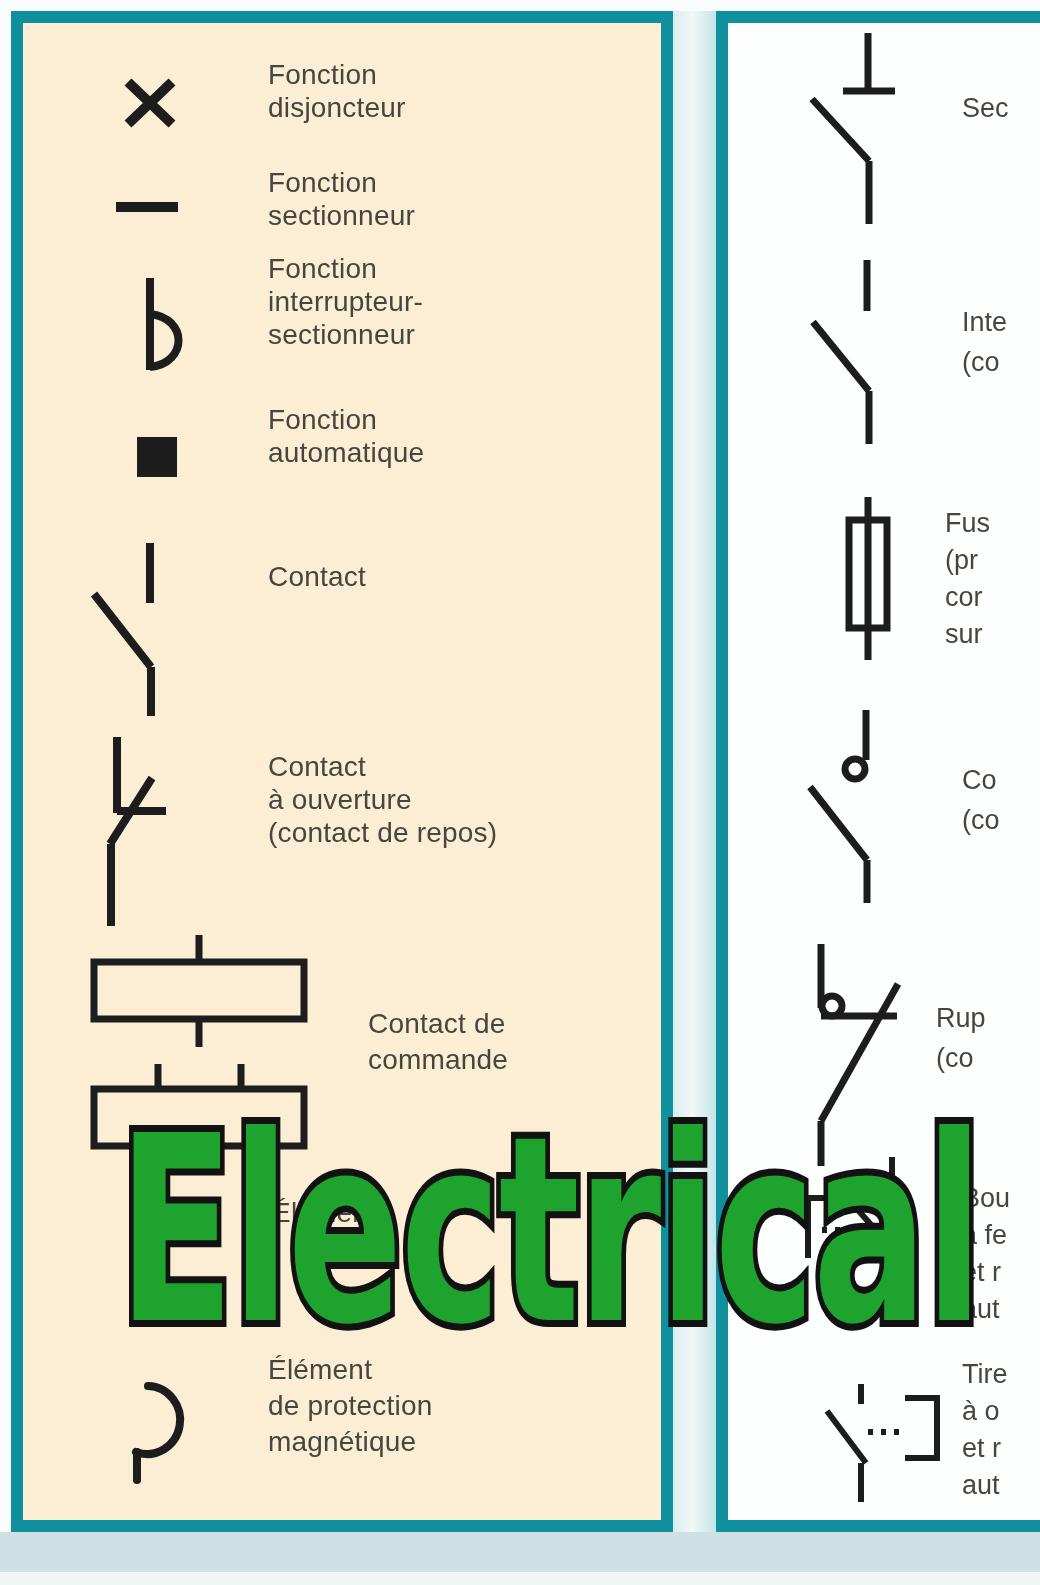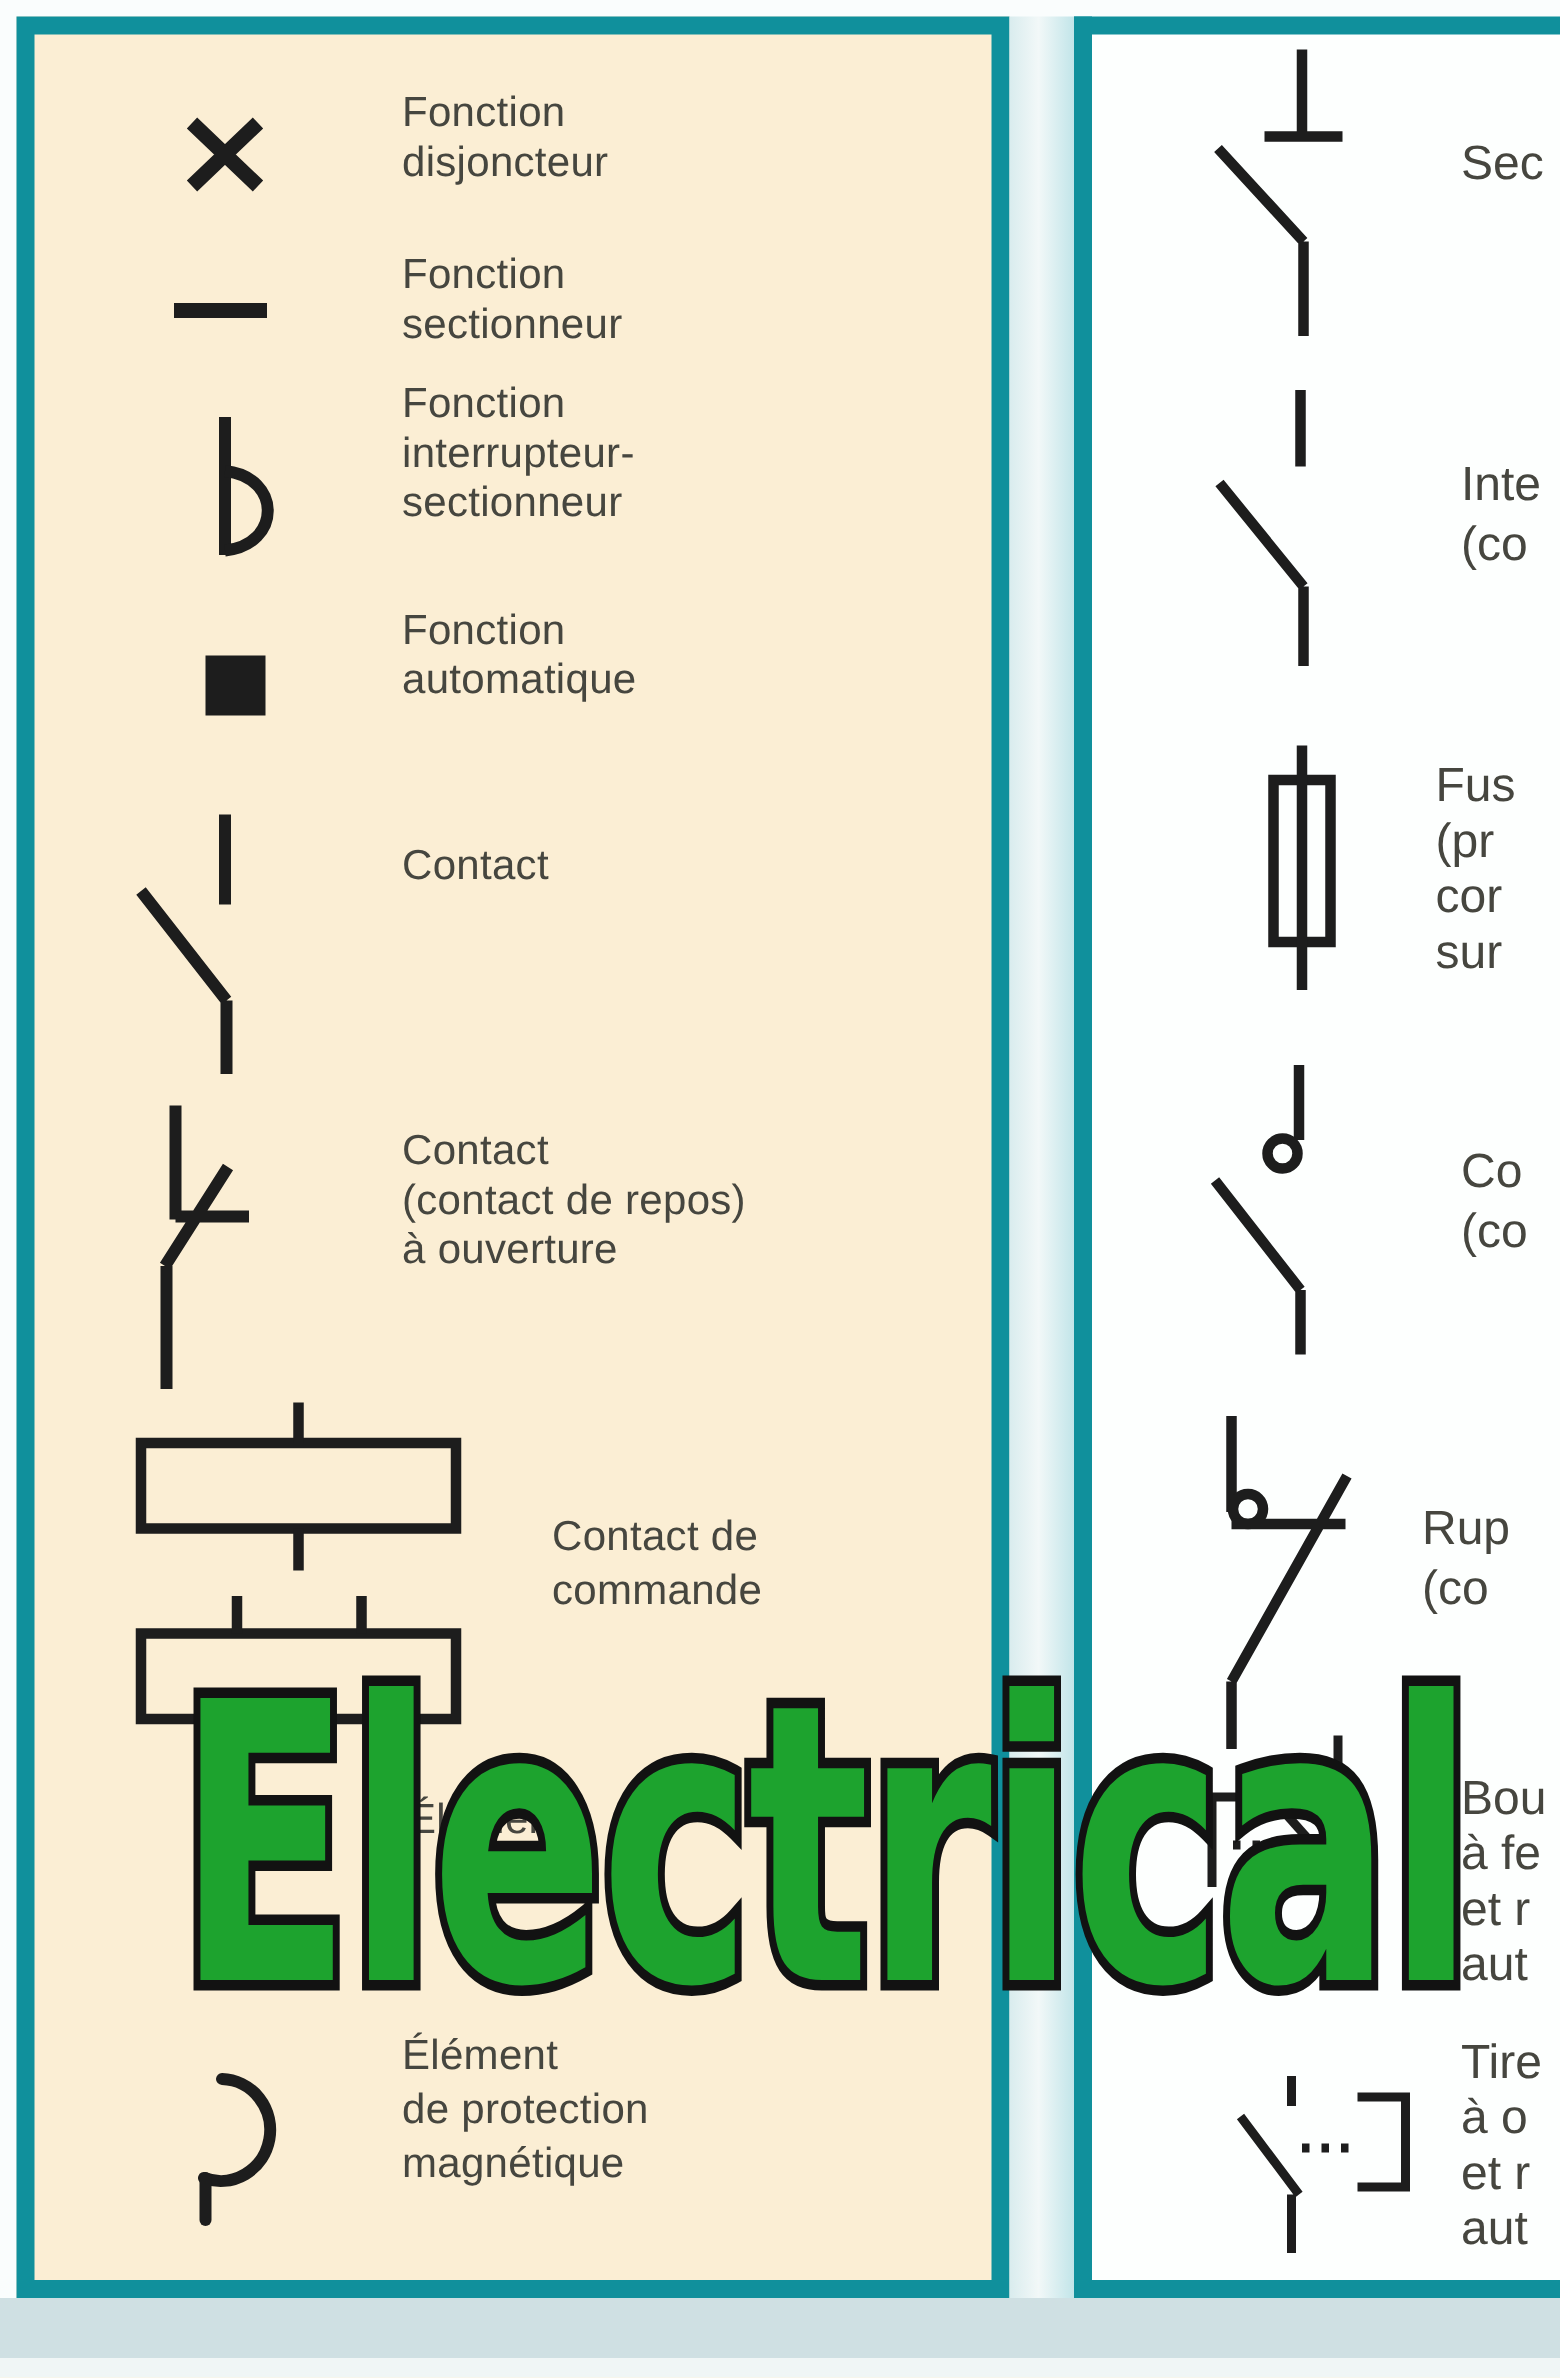--- a/index.html
+++ b/index.html
@@ -9,21 +9,21 @@
   #left-panel{left:11px;top:11px;width:662px;height:1521px;
       background:#fbeed4;border:12px solid #10909c;}
   #right-panel{left:716px;top:11px;width:340px;height:1521px;
       background:#fdfffe;border:12px solid #10909c;border-right:none;}
   #panel-gap{position:absolute;left:673px;top:11px;width:43px;height:1521px;
       background:linear-gradient(90deg,#d9ecee 0%,#f2f8f8 45%,#c2e5e9 100%);}
   #bottom-strip{position:absolute;left:0;top:1532px;width:1040px;height:40px;background:#cfe0e3;}
   #bottom-edge{position:absolute;left:0;top:1572px;width:1040px;height:13px;background:#f0f6f6;}
   .lbl{position:absolute;color:#46463f;font-weight:normal;z-index:2;white-space:nowrap;}
   .lbl-l{font-size:28px;line-height:33px;letter-spacing:.2px;}
-  .lbl-r{font-size:32px;line-height:37px;margin-left:12px;}
+  .lbl-r{font-size:27px;line-height:37px;}
   .lbl span{display:block;}
   #symbol-layer{position:absolute;left:0;top:0;z-index:3;pointer-events:none;}
   .title-wrap{position:absolute;left:118px;top:1102px;z-index:6;
       transform:scaleX(0.66);transform-origin:0 0;
       font-family:"DejaVu Sans","Liberation Sans",sans-serif;
       font-weight:bold;font-size:258px;line-height:1;letter-spacing:-4px;white-space:nowrap;}
   .title-wrap span{position:absolute;left:0;top:0;}
   .t-back{color:#121212;-webkit-text-stroke:14px #121212;text-shadow:0 0 5px rgba(10,10,10,.45);}
   .t-front{color:#1da32e;}
 </style>
@@ -51,22 +51,22 @@
 </div>
 <div class="lbl lbl-l" style="left:268px;top:403px">
   <span>Fonction</span>
     <span>automatique</span>
 </div>
 <div class="lbl lbl-l" style="left:268px;top:560px">
   <span>Contact</span>
 </div>
 <div class="lbl lbl-l" style="left:268px;top:750px">
   <span>Contact</span>
+    <span>à ouverture</span>
     <span>(contact de repos)</span>
-    <span>à ouverture</span>
 </div>
 <div class="lbl lbl-l" style="left:368px;top:1006px;line-height:36px">
   <span>Contact de</span>
     <span>commande</span>
 </div>
 <div class="lbl lbl-l" style="left:272px;top:1196px">
   <span>Élément</span>
 </div>
 <div class="lbl lbl-l" style="left:268px;top:1352px;line-height:36px">
   <span>Élément</span>

